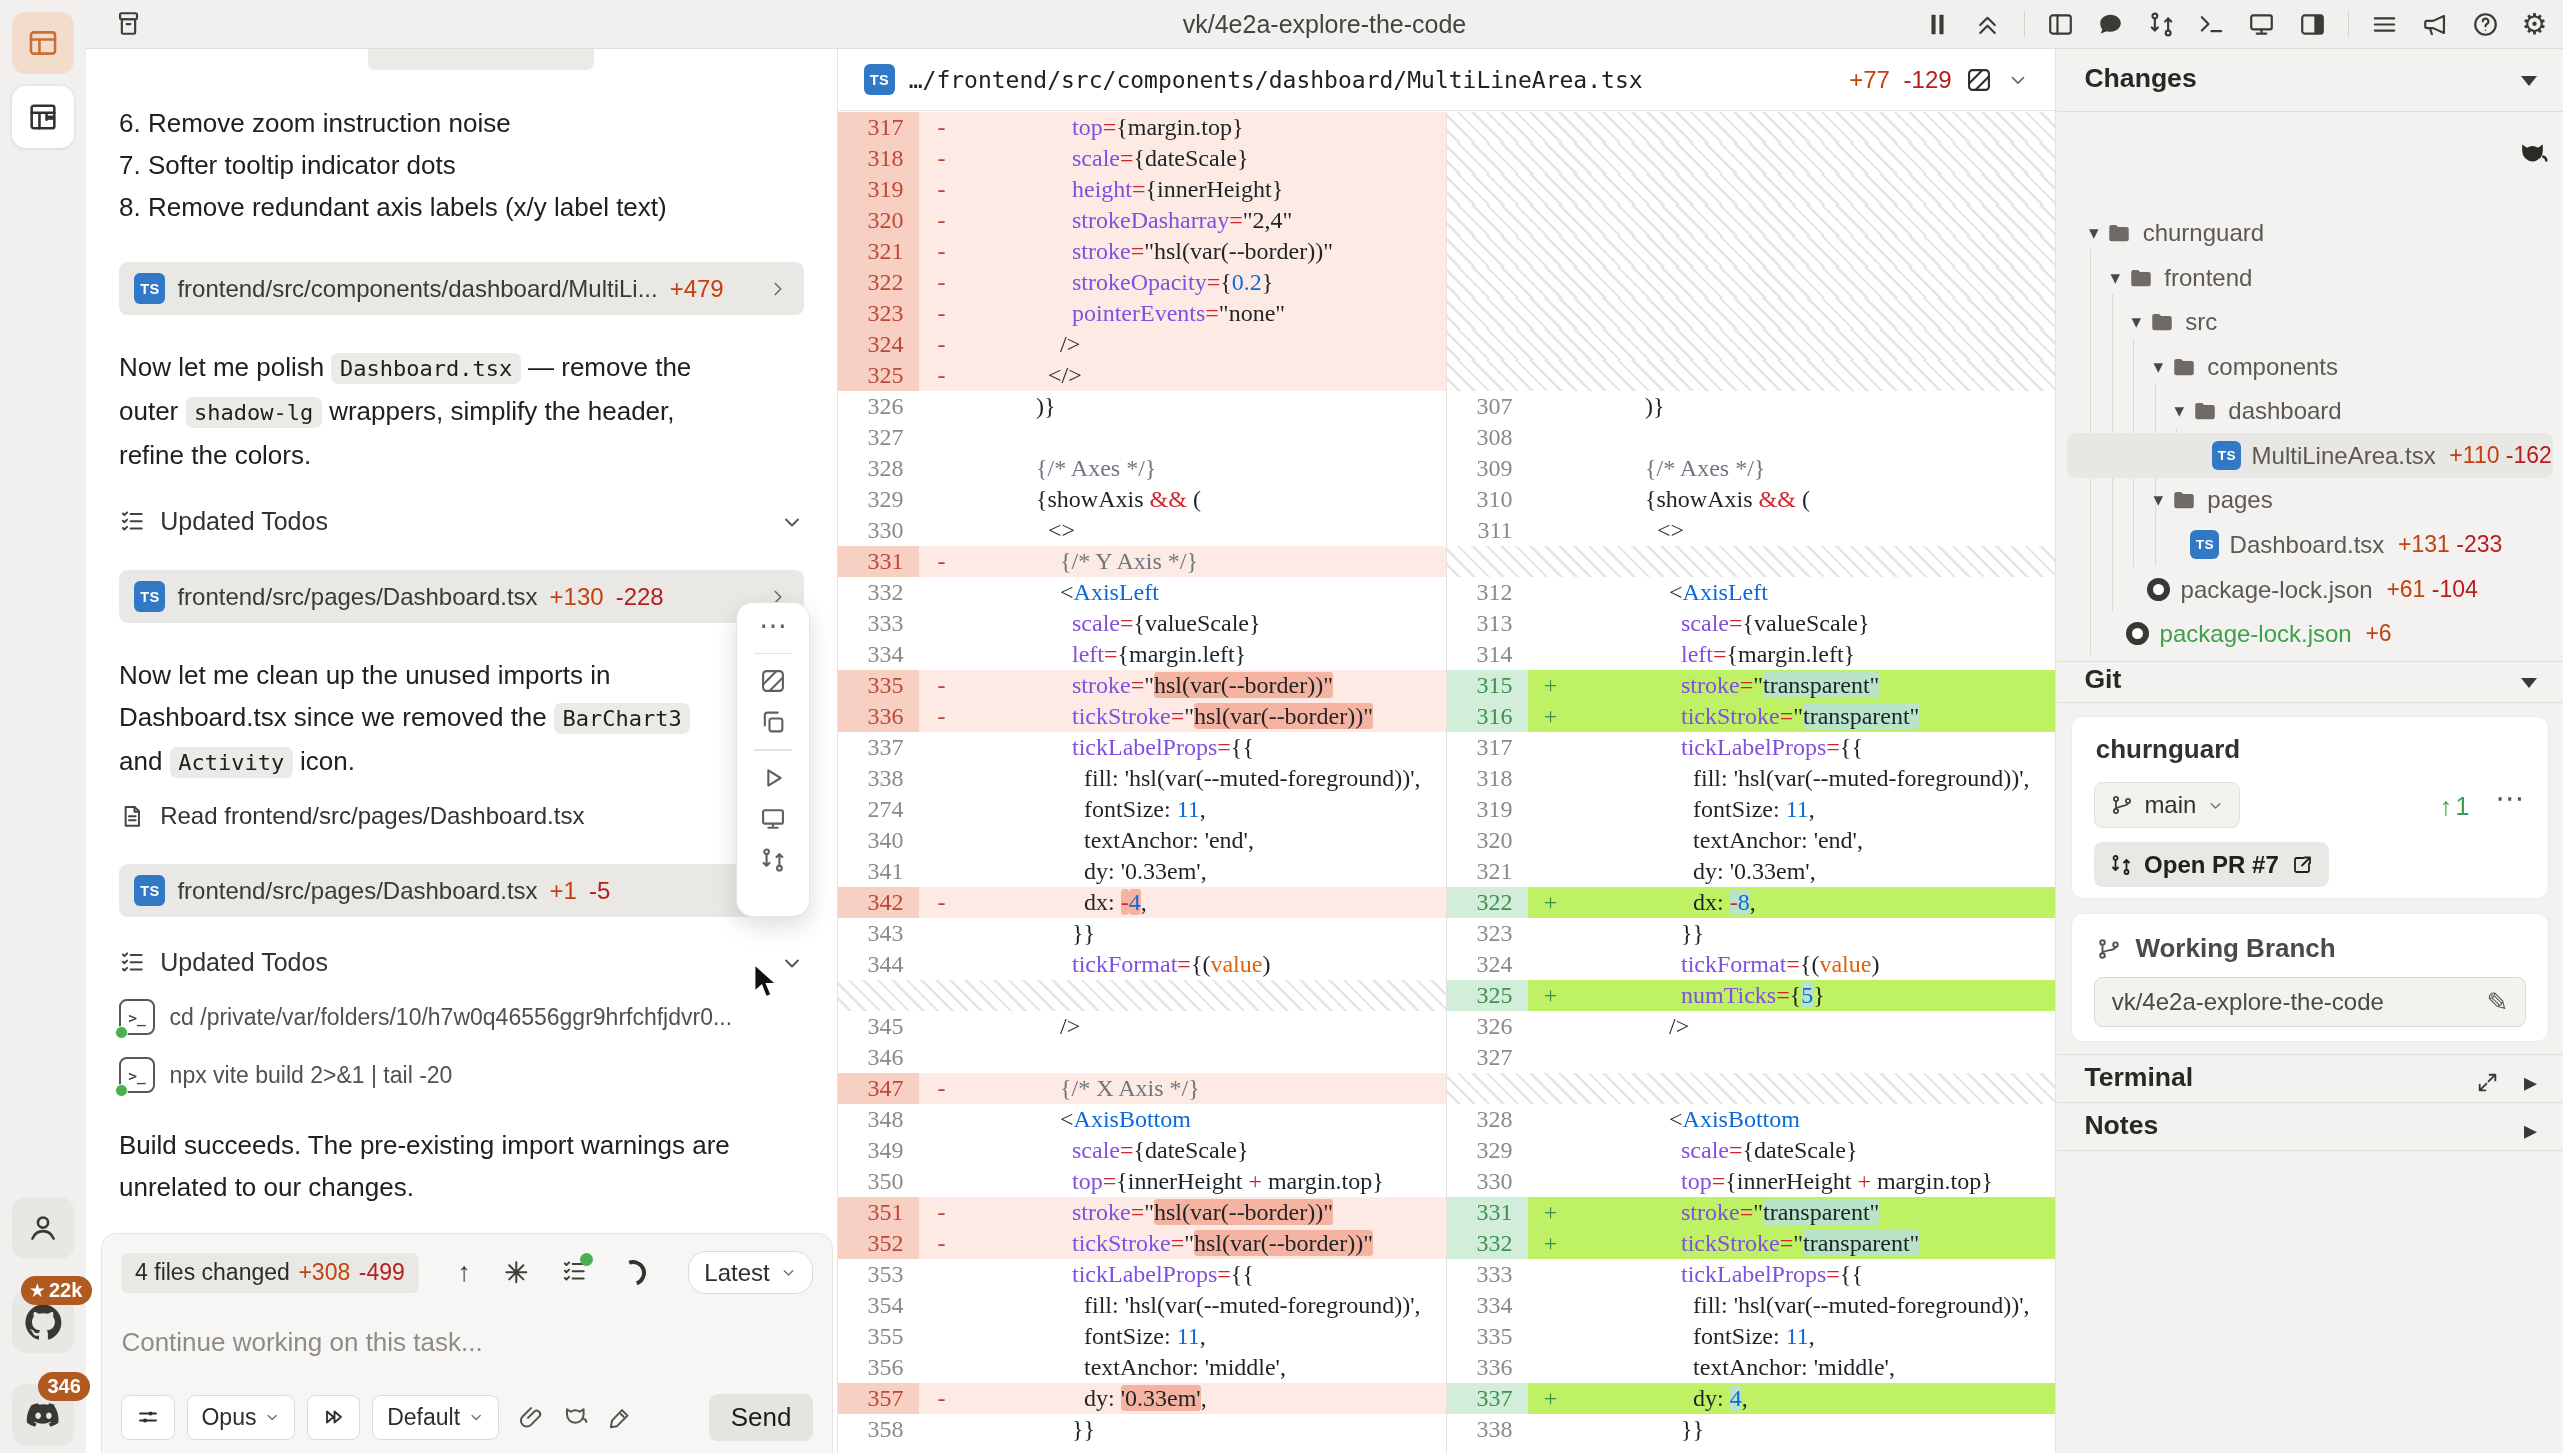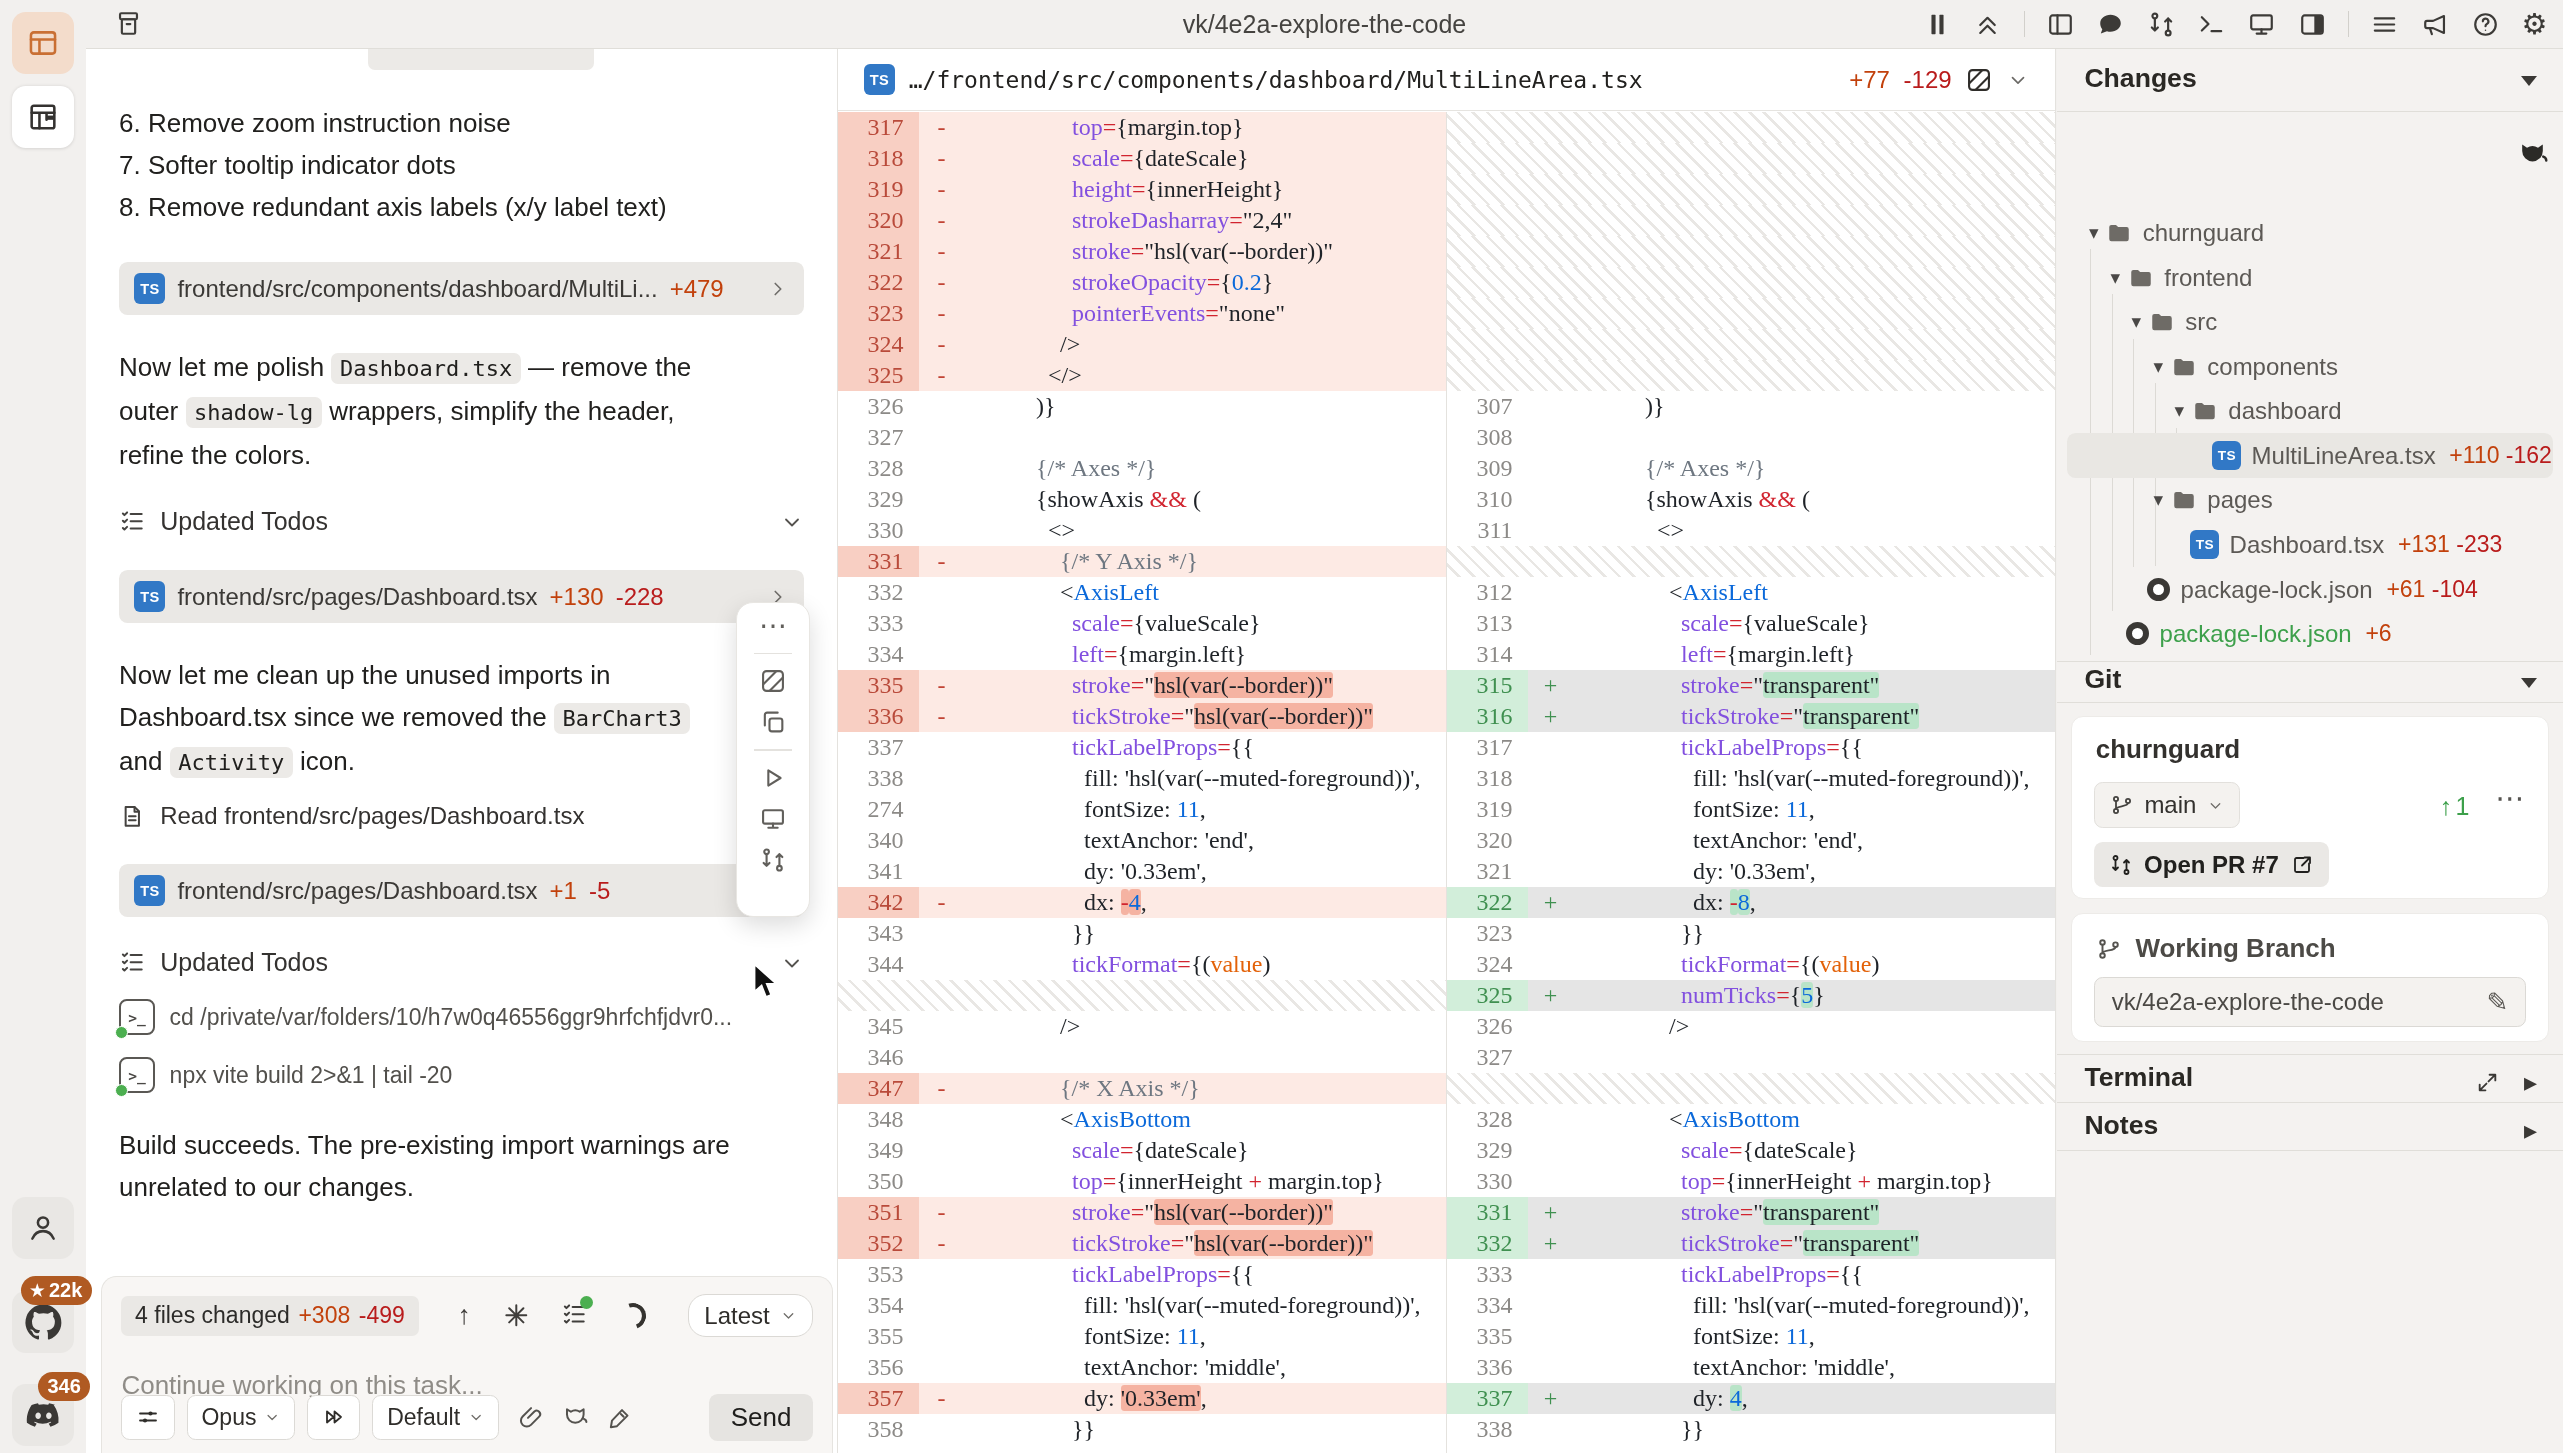--- a/index.html
+++ b/index.html
@@ -43,21 +43,21 @@
   .chip .chev { margin-left:auto; font-size:22px; color:#6f6d69; }
   .rowline { margin-top:31px; display:flex; align-items:center; gap:14.6px; font-size:25px; color:#343230; }
   .rowline .icon { font-size:26.6px; color:#454340; }
   .rowline .chev-end { margin-left:auto; font-size:24px; color:#55534f; }
   .rowline.read { margin-top:18px; font-size:24px; }
   .rowline.term { margin-top:22px; font-size:23px; color:#52504c; }
   .term-ic { position:relative; width:36px; height:36px; min-width:36px; border:2.1px solid #5a5854; border-radius:7.7px; display:flex; align-items:center; justify-content:center; font-family:"DejaVu Sans Mono", monospace; font-size:14.6px; font-weight:700; color:#4a4845; }
   .term-dot { position:absolute; left:-6px; bottom:-6px; width:13px; height:13px; border-radius:50%; background:#4caf50; border:1.7px solid #fff; }
 
   
-  .statusbar { position:absolute; left:15.4px; width:732px; bottom:0; height:178px; background:#f8f6f4; border:0.9px solid #e6e4e0; border-bottom:none; border-radius:15.4px 15.4px 0 0; z-index:3; }
+  .statusbar { position:absolute; left:15.4px; width:732px; bottom:0; height:221px; background:#f8f6f4; border:0.9px solid #e6e4e0; border-bottom:none; border-radius:15.4px 15.4px 0 0; z-index:3; }
   .sb-row1 { position:absolute; left:19px; right:19px; top:17px; height:43px; display:flex; align-items:center; }
   .sb-chip { background:#eae8e5; border-radius:6.9px; height:40px; display:flex; align-items:center; padding:0 13.7px; gap:8.6px; font-size:23px; color:#2c2b29; }
   .sb-icons { display:flex; align-items:center; gap:32px; margin-left:39px; color:#403e3b; }
   .sb-icons .icon, .sb-icons .ticon { font-size:26.6px; }
   .cl-wrap { position:relative; }
   .cl-dot { position:absolute; right:-5.1px; top:-5.1px; width:13px; height:13px; border-radius:50%; background:#4caf50; }
   .spinner { width:26px; height:26px; border-radius:50%; border:4.3px solid #35332f; border-left-color:transparent; border-bottom-color:transparent; transform:rotate(25deg); }
   .latest-btn { margin-left:auto; height:43px; background:#fff; border:1.3px solid #dbd9d5; border-radius:18px; display:flex; align-items:center; padding:0 15.4px; gap:10.3px; font-size:24px; color:#2f2d2a; }
   .sb-input { position:absolute; left:19px; right:19px; top:89px; height:39px; border:none; background:transparent; font-size:26px; font-family:"Liberation Sans", sans-serif; color:#4c1d95; outline:none; }
   .sb-input::placeholder { color:#8f8c87; }
@@ -77,21 +77,21 @@
   .dh-right .icon { font-size:28px; color:#2f2d2a; }
   .dh-right .chev { font-size:22px; color:#6b6966; }
   .dcols { position:absolute; left:0; right:0; top:63px; bottom:0; display:flex; font-family:Liberation Serif, serif; font-size:24px; }
   .dcol { flex:1; overflow:hidden; }
   .dcol.right { border-left:0.9px solid #e4e2de; }
   .drow { height:31px; display:flex; align-items:stretch; line-height:31px; white-space:pre; }
   .dnum { width:81px; min-width:81px; text-align:right; padding-right:15.4px; color:#8c8a87; }
   .dmark { width:45px; min-width:45px; text-align:center; }
   .dtext { flex:1; overflow:hidden; color:#1f2328; }
   .drow.rem { background:#fdeae4; } .drow.rem .dnum { background:#f8cfc3; color:#b94a3a; } .drow.rem .dmark { color:#c14334; }
-  .drow.add { background:#e5e5e5; } .drow.add .dnum { background:#d2eeda; color:#3f9050; } .drow.add .dmark { color:#3f9050; }
+  .drow.add { background:#bef264; } .drow.add .dnum { background:#d2eeda; color:#3f9050; } .drow.add .dmark { color:#3f9050; }
   .drow.hatch { background:repeating-linear-gradient(45deg,#ffffff 0 7.7px,#e9e7e4 7.7px 10.3px); }
   .rem .hl { background:#f5b3a2; border-radius:3.4px; }
   .add .hl { background:#b9e4c8; border-radius:3.4px; }
   .sp { color:#8250df; } .se { color:#d1242f; } .sd { color:#0b69da; } .sk { color:#d1242f; }
   .so { color:#e36209; } .sc { color:#6e7781; } .st { color:#0b69da; }
 
   
   .side { position:absolute; left:2057px; right:0; top:49px; bottom:0; background:#f4f2f0; overflow:hidden; }
   .sec-head { position:absolute; left:27.4px; font-size:26.6px; font-weight:700; color:#2a2824; }
   .tri-down { position:absolute; width:0; height:0; border-left:8.6px solid transparent; border-right:8.6px solid transparent; border-top:10.3px solid #3a3835; }

